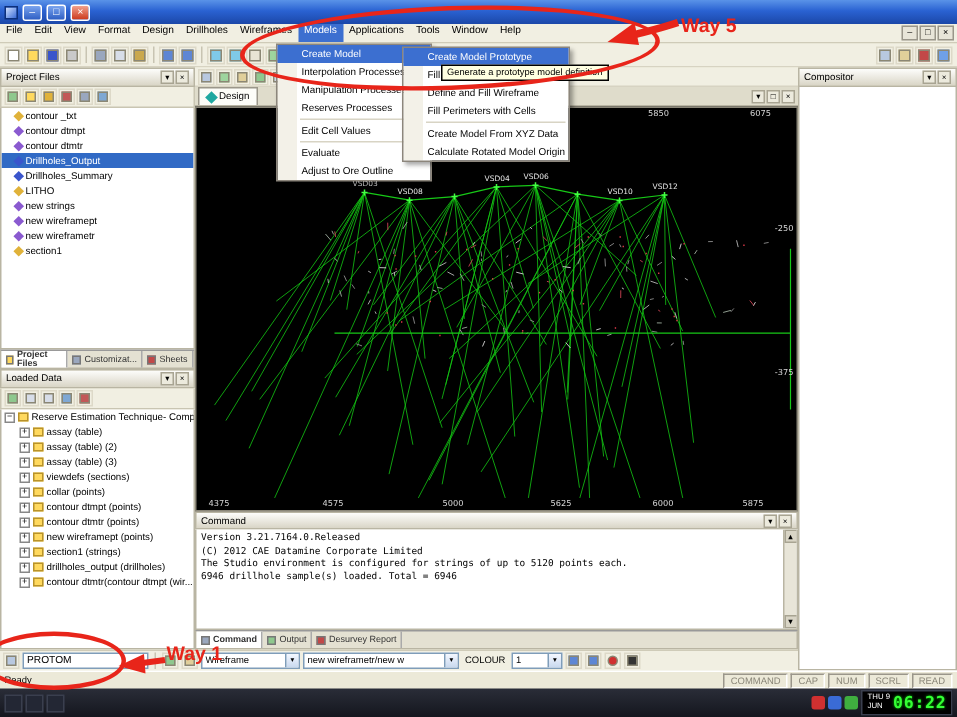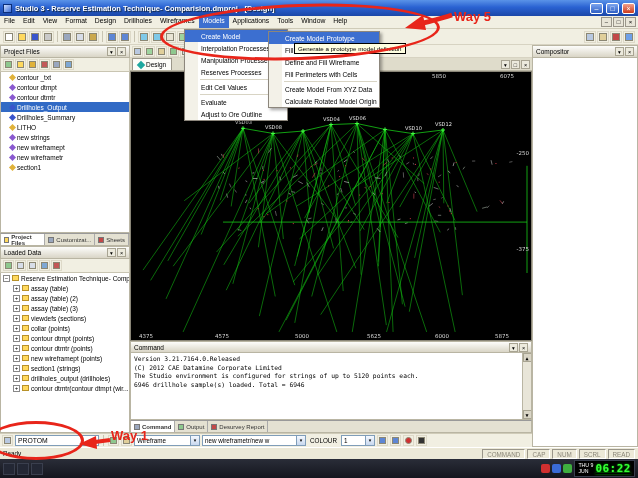--- a/index.html
+++ b/index.html
@@ -101,21 +101,21 @@
      border-top:1px solid #fff; display:flex; align-items:center; font-size:6.3px; padding:0 3px; gap:2px; }
   .statusbar .spacer { flex:1; }
   .sbox { border:1px solid; border-color:#9a968a #fff #fff #9a968a; color:#8a8678; padding:0 4px; height:10px; line-height:9px; }
 
   
   .taskbar { position:absolute; left:0; top:459px; right:0; height:19px; background:linear-gradient(#2a2d38,#14161e);
      display:flex; align-items:center; padding:0 3px; gap:2px; }
   .tb-ico { width:12px; height:12px; border:1px solid #3a3f4e; background:#232734; }
   .taskbar .spacer { flex:1; }
   .tray-ico { width:9px; height:9px; border-radius:2px; }
-  .clock-panel { display:flex; align-items:center; gap:2px; background:#000; border:1px solid #3a3f4e; padding:0 3px; height:17px;text-decoration:underline; }
+  .clock-panel { display:flex; align-items:center; gap:2px; background:#000; border:1px solid #3a3f4e; padding:0 3px; height:17px; }
   .clock-date { color:#fff; font-size:5.2px; line-height:1.15; text-align:left; }
   .clock-digits { font-family:"DejaVu Sans Mono",monospace; font-weight:bold; font-size:11px; color:#35ff35; text-shadow:0 0 2px #0c0; letter-spacing:0.5px; }
 
   
   .menu-popup { position:absolute; background:linear-gradient(90deg,#f3f1e8 0,#f3f1e8 13px,#fff 13px);
      border:1px solid #8c867c; box-shadow:2px 2px 3px rgba(0,0,0,.35); z-index:50; font-size:6.6px; }
   .mi { display:flex; align-items:center; height:12px; padding:0 4px 0 16px; white-space:nowrap; }
   .mi.hl { background:#3c6fd0; color:#fff; }
   .mi .sub-arrow { margin-left:auto; font-size:5px; padding-left:8px; }
   .msep { height:1px; background:#d8d4c4; margin:1px 2px 1px 15px; }
@@ -127,21 +127,20 @@
   .anno-text { position:absolute; color:#e8251a; font-weight:bold; font-size:13px; font-family:"Liberation Sans",sans-serif; }
   .anno-svg { position:absolute; inset:0; width:638px; height:478px; }
 </style>
 </head>
 <body>
 
 <div class="screen">
 
   <div class="titlebar">
     <span class="app-ico"></span>
-    <span class="ttl">Studio 3 - Reserve Estimation Technique- Comparision.dmproj - [Design]</span>
     <span class="winbtn">–</span>
     <span class="winbtn">□</span>
     <span class="winbtn close">×</span>
   </div>
 
   <div class="menubar">
     <span class="menu-item">File</span>
     <span class="menu-item">Edit</span>
     <span class="menu-item">View</span>
     <span class="menu-item">Format</span>

